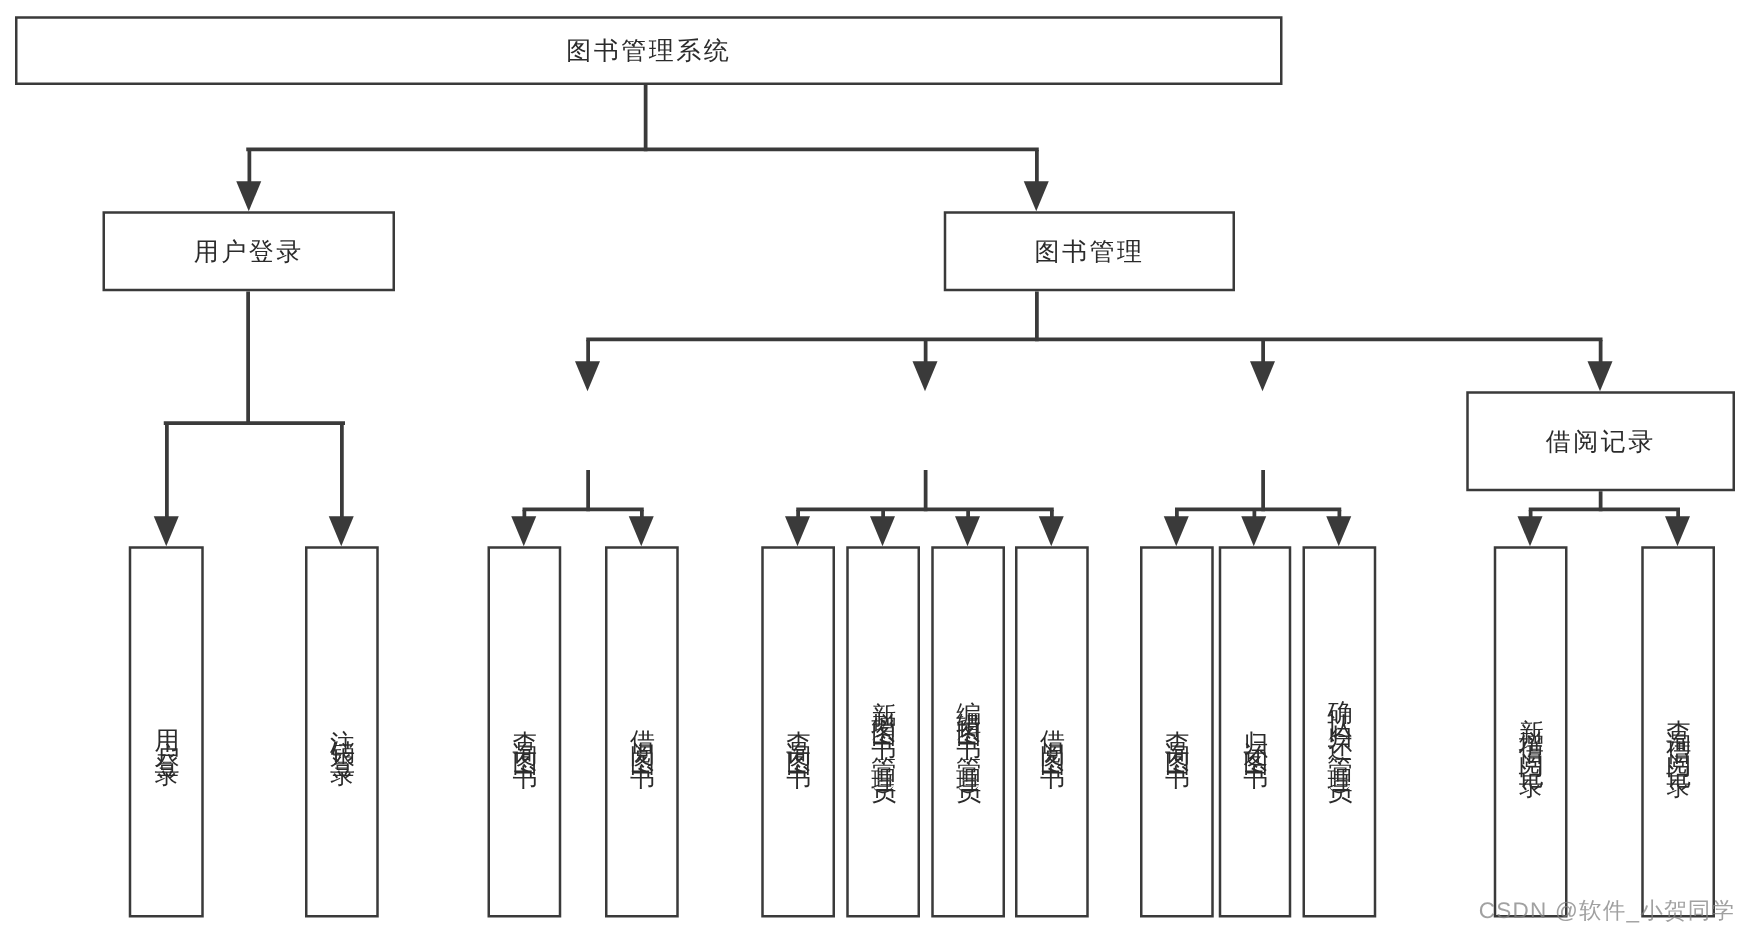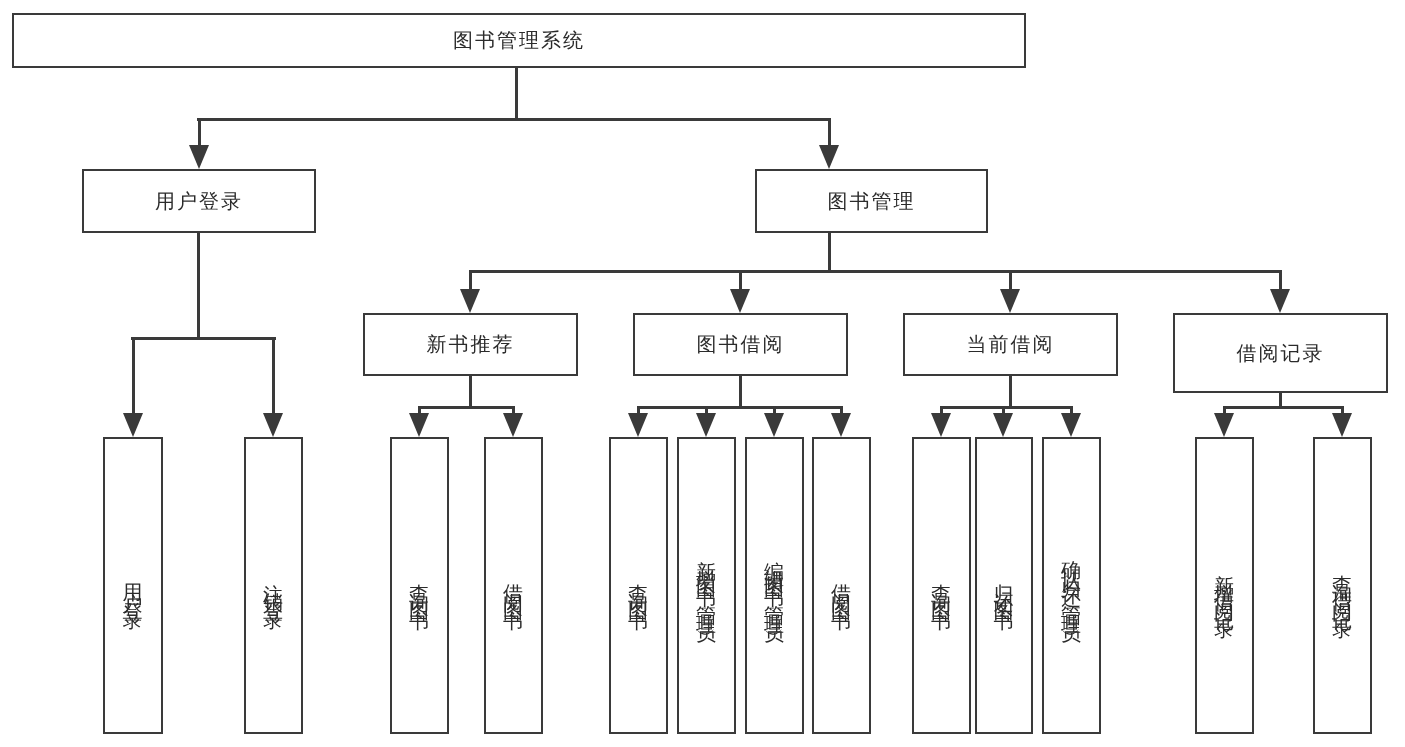--- a/index.html
+++ b/index.html
@@ -101,29 +101,20 @@
     <span class="lbl">图书管理系统</span>
   </div>
 
   <div class="box" style="left:82px;top:169px;width:234px;height:64px">
     <span class="lbl">用户登录</span>
   </div>
   <div class="box" style="left:755px;top:169px;width:233px;height:64px">
     <span class="lbl">图书管理</span>
   </div>
 
-  <div class="box" style="left:363px;top:313px;width:215px;height:63px">
-    <span class="lbl">新书推荐</span>
-  </div>
-  <div class="box" style="left:633px;top:313px;width:215px;height:63px">
-    <span class="lbl">图书借阅</span>
-  </div>
-  <div class="box" style="left:903px;top:313px;width:215px;height:63px">
-    <span class="lbl">当前借阅</span>
-  </div>
   <div class="box" style="left:1173px;top:313px;width:215px;height:80px">
     <span class="lbl">借阅记录</span>
   </div>
 
   <div class="box vert" style="left:103px;top:437px;width:60px;height:297px">
     <span class="lbl">用户登录</span>
   </div>
   <div class="box vert" style="left:244px;top:437px;width:59px;height:297px">
     <span class="lbl">注销登录</span>
   </div>
@@ -158,14 +149,15 @@
     <span class="lbl">确认归还（管理员）</span>
   </div>
 
   <div class="box vert" style="left:1195px;top:437px;width:59px;height:297px">
     <span class="lbl">新增借阅记录</span>
   </div>
   <div class="box vert" style="left:1313px;top:437px;width:59px;height:297px">
     <span class="lbl">查询借阅记录</span>
   </div>
 
+  <div class="watermark" style="left:1183px;top:716px">CSDN @软件_小贺同学</div>
 
 </div>
 
 </body></html>

